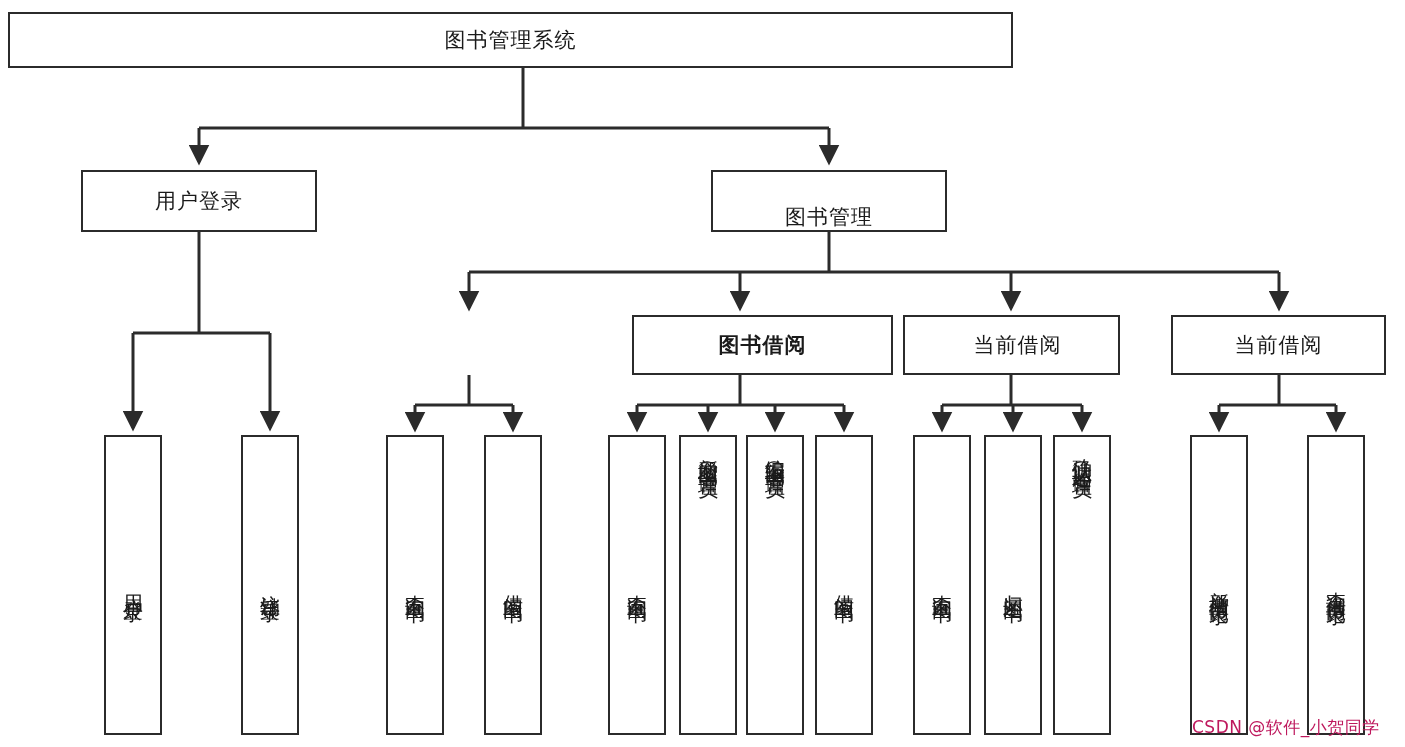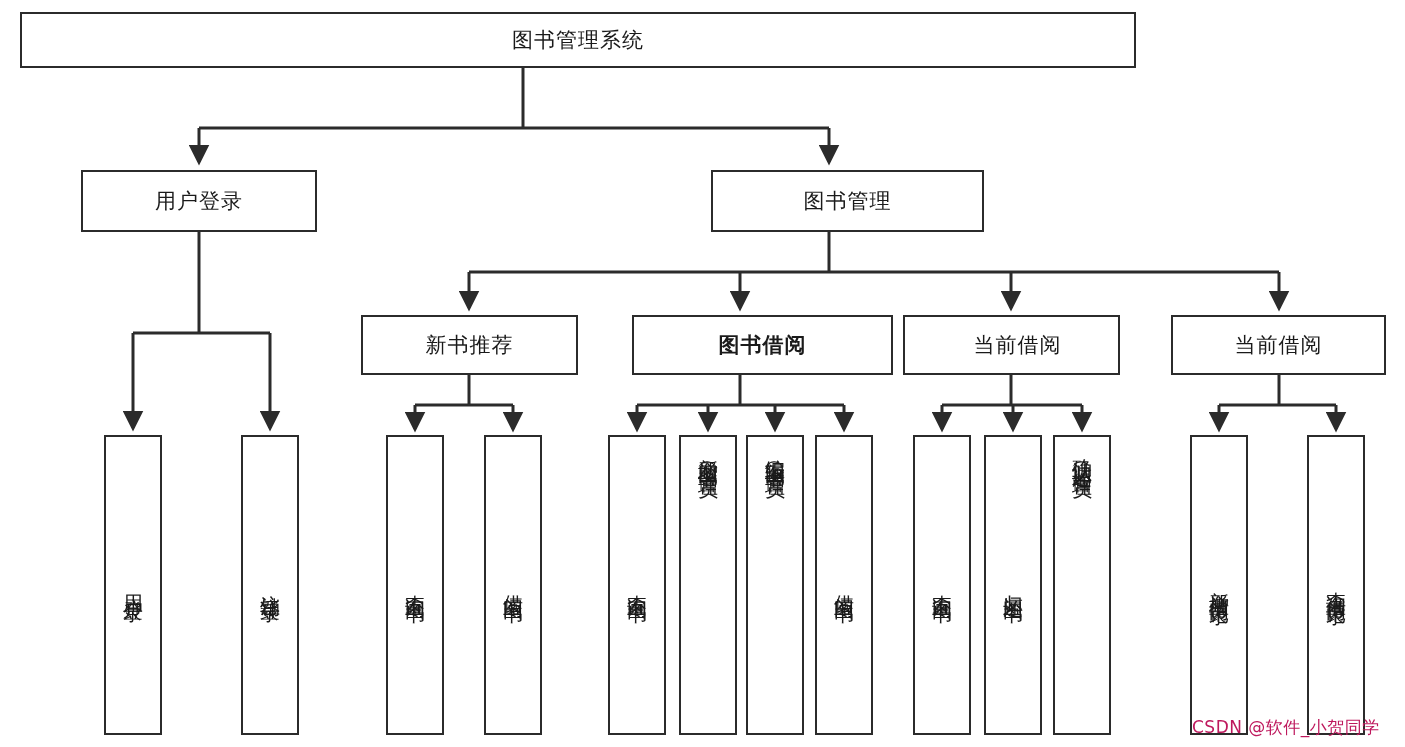--- a/index.html
+++ b/index.html
@@ -115,34 +115,31 @@
       <path d="M 1013 405 L 1013 429" marker-end="url(#arrow)"></path>
       <path d="M 1082 405 L 1082 429" marker-end="url(#arrow)"></path>
 
       <path d="M 1279 375 L 1279 405"></path>
       <path d="M 1219 405 L 1336 405"></path>
       <path d="M 1219 405 L 1219 429" marker-end="url(#arrow)"></path>
       <path d="M 1336 405 L 1336 429" marker-end="url(#arrow)"></path>
     </g>
   </svg>
 
-  <div class="node" style="left: 20px; top: 12px; width: 1116px; height: 56px;">
+  <div class="node" style="left: 8px; top: 12px; width: 1005px; height: 56px;">
     <span class="label">图书管理系统</span>
   </div>
 
   <div class="node" style="left: 81px; top: 170px; width: 236px; height: 62px;">
     <span class="label">用户登录</span>
   </div>
-  <div class="node" style="left: 711px; top: 170px; width: 273px; height: 62px;">
+  <div class="node" style="left: 711px; top: 170px; width: 236px; height: 62px; align-items: flex-end;">
     <span class="label">图书管理</span>
   </div>
 
-  <div class="node" style="left: 361px; top: 315px; width: 217px; height: 60px;">
-    <span class="label">新书推荐</span>
-  </div>
   <div class="node" style="left: 632px; top: 315px; width: 261px; height: 60px; font-weight: bold;">
     <span class="label">图书借阅</span>
   </div>
   <div class="node" style="left: 903px; top: 315px; width: 217px; height: 60px; padding-left: 12px;">
     <span class="label">当前借阅</span>
   </div>
   <div class="node" style="left: 1171px; top: 315px; width: 215px; height: 60px;">
     <span class="label">当前借阅</span>
   </div>
 

